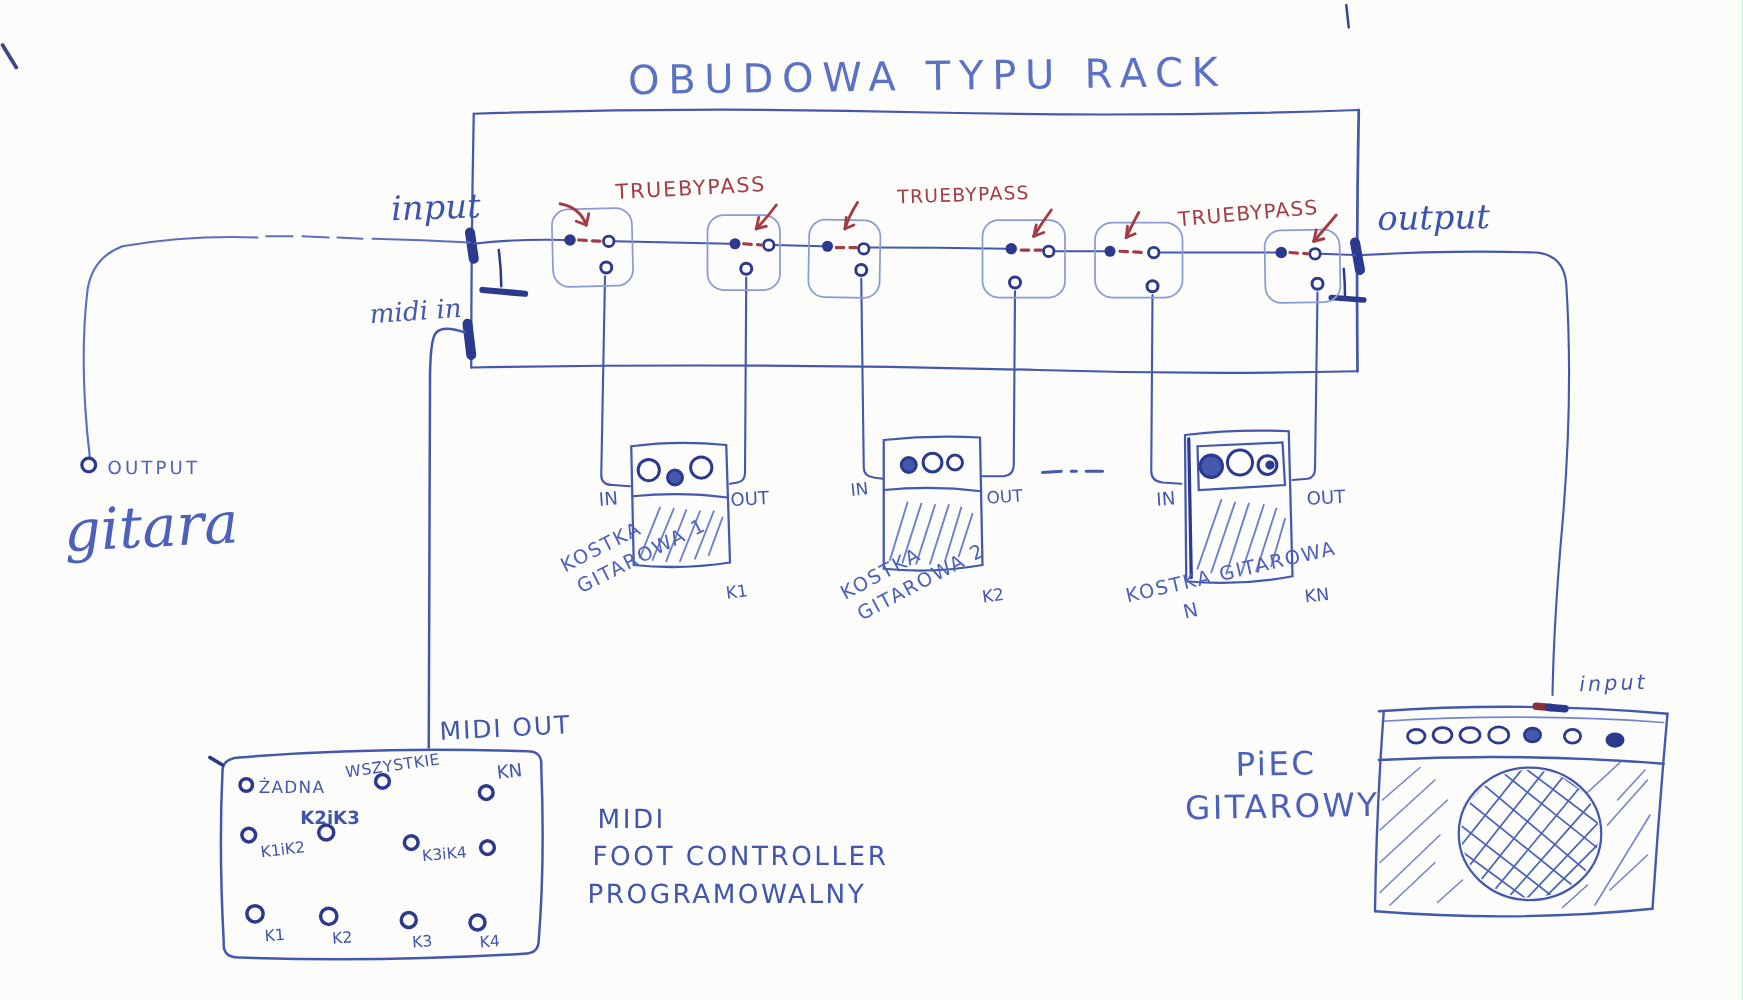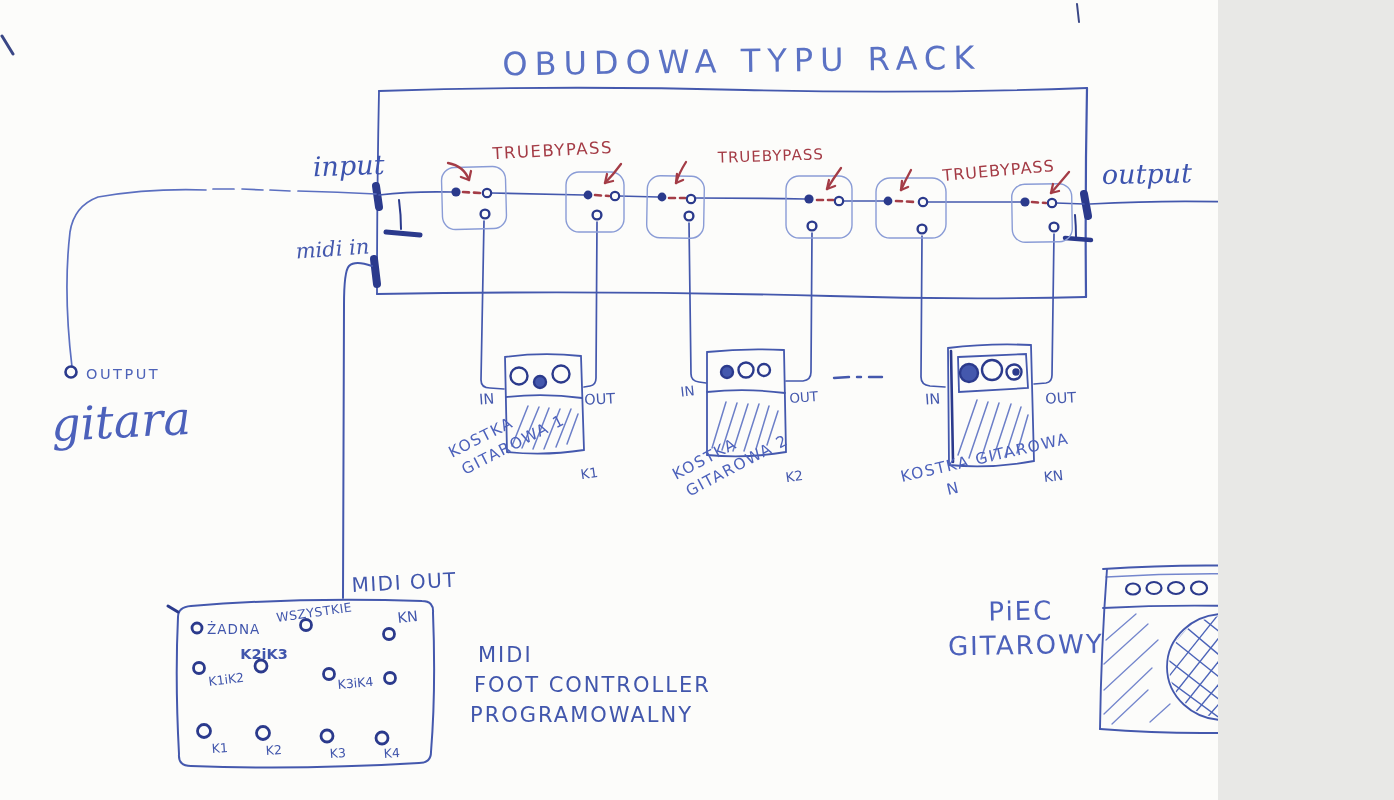--- a/index.html
+++ b/index.html
@@ -1,16 +1,16 @@
 <!DOCTYPE html>
 <html><head>
 <meta charset="utf-8">
 <style>
   html,body{margin:0;padding:0;background:#e8e8e6;}
-  .page{position:relative;width:1218px;height:800px;background:#22c55e;overflow:hidden;
+  .page{position:relative;width:1394px;height:800px;background:#22c55e;overflow:hidden;
         font-family:"DejaVu Sans",sans-serif;}
   svg{position:absolute;left:0;top:0;}
   text{user-select:none;}
   .hand{font-family:"DejaVu Sans",sans-serif;}
   .script{font-family:"DejaVu Serif",serif;font-style:italic;}
 </style>
 </head>
 <body>
 
 <div class="page">

